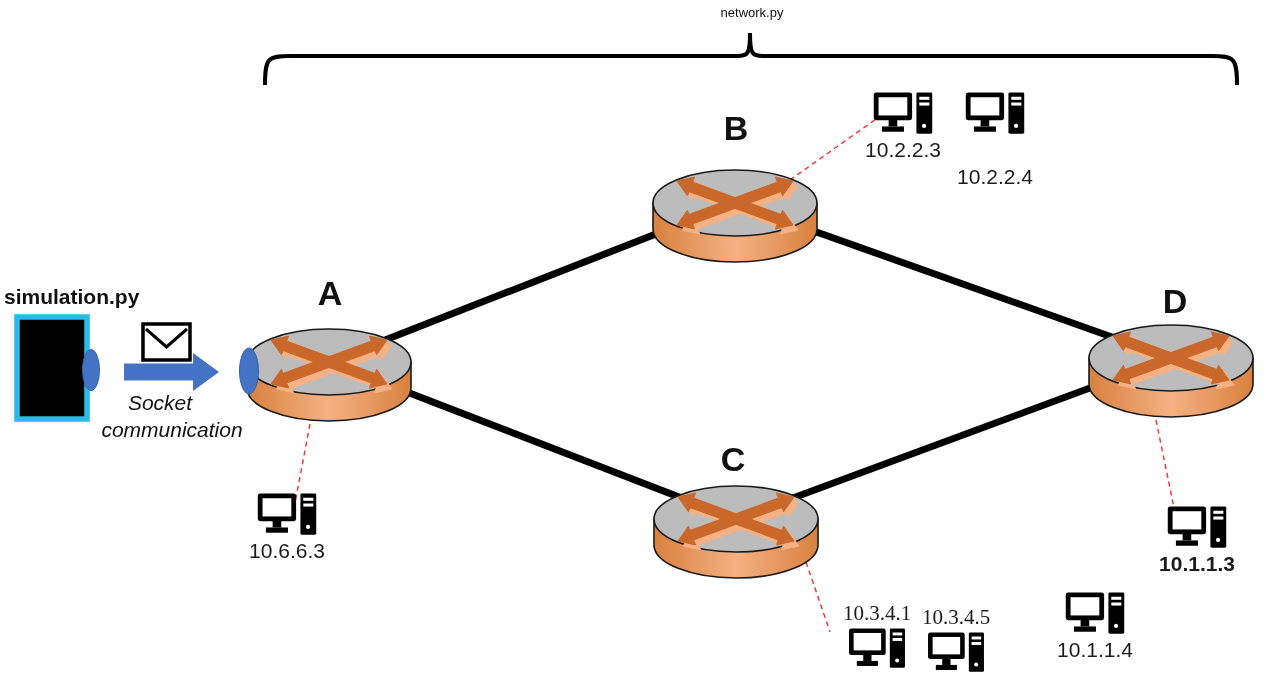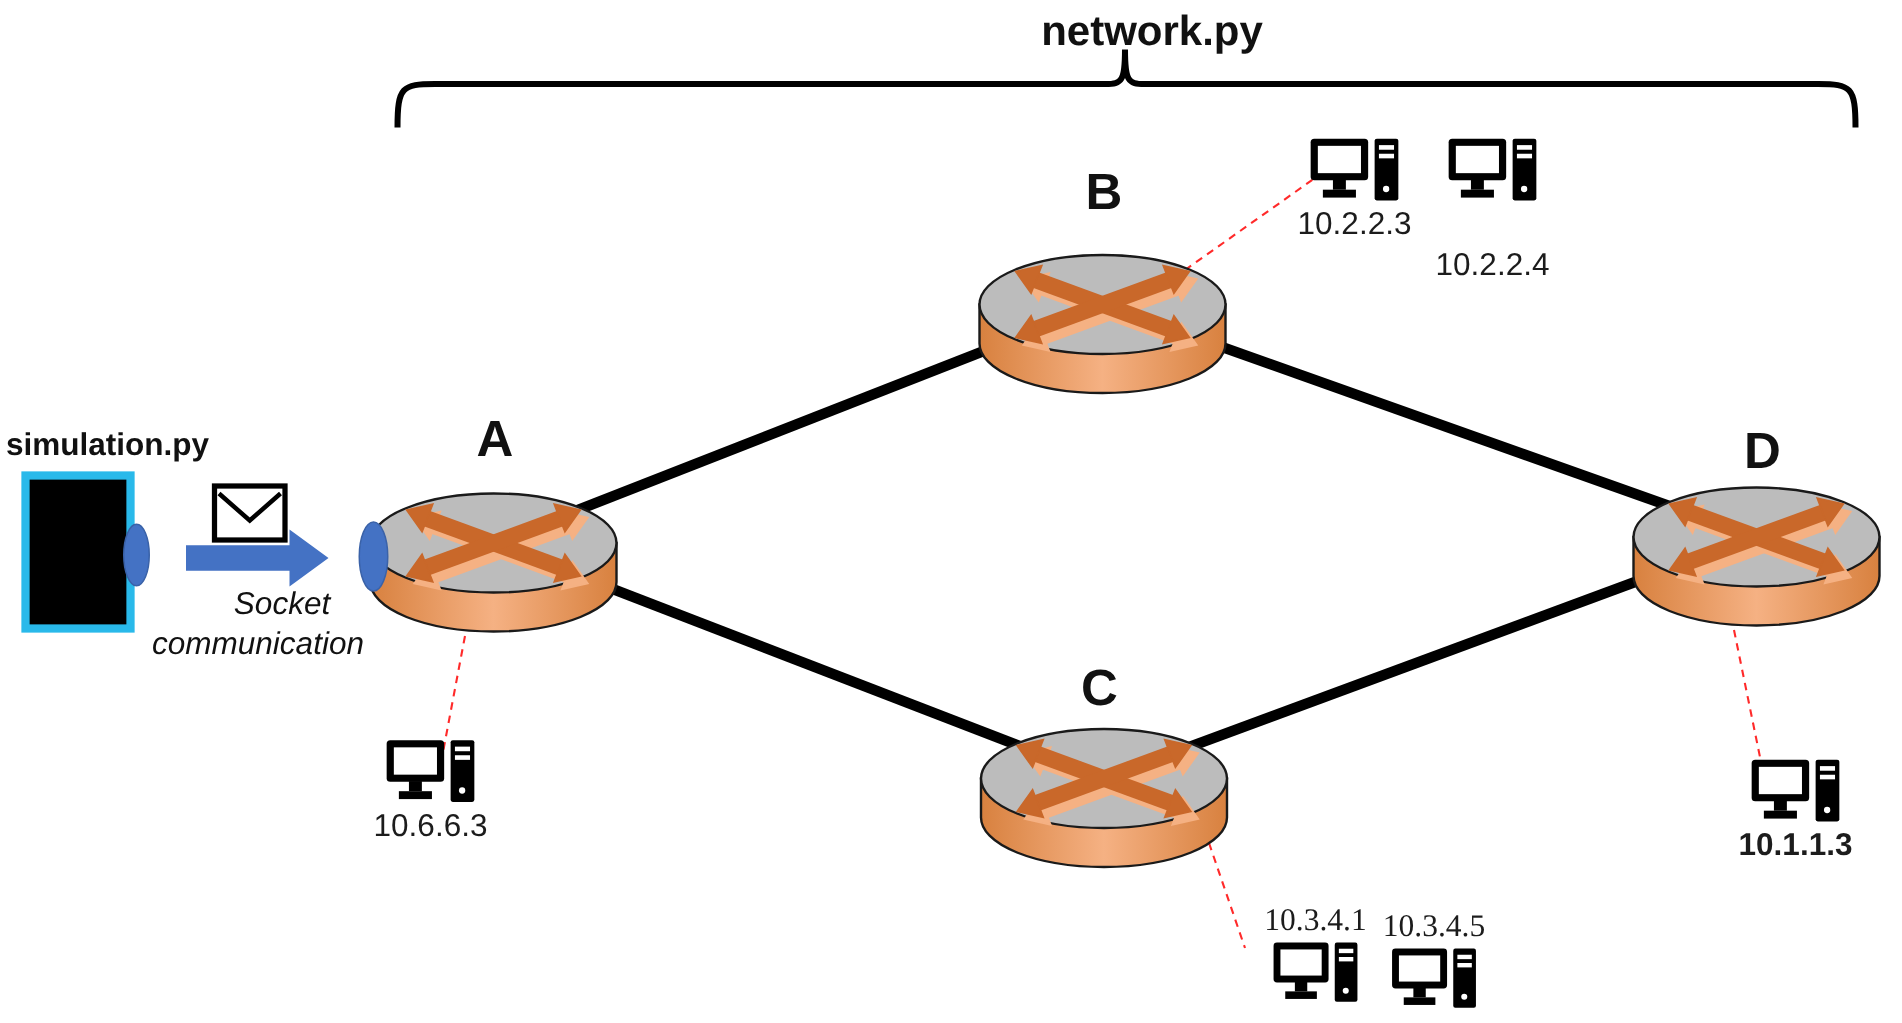--- a/index.html
+++ b/index.html
@@ -9,28 +9,28 @@
     height: 682px;
     background: #ffffff;
     font-family: "Liberation Sans", sans-serif;
     color: #111111;
     overflow: hidden;
   }
   .bg-svg { position: absolute; left: 0; top: 0; }
   .lbl { position: absolute; white-space: nowrap; }
   .title {
     left: 752px; top: 5px; transform: translateX(-50%);
-    font-size: 28px; font-weight: bold; margin-left: 16px;
+    font-size: 13px; font-weight: normal;
   }
   .sim-label {
     left: 4px; top: 285px;
     font-size: 21px; font-weight: bold;
   }
   .caption { font-style: italic; font-size: 21px; transform: translateX(-50%); }
-  .caption.l1 { left: 188px; top: 391px; text-align: right; }
+  .caption.l1 { left: 160px; top: 391px; text-align: right; }
   .caption.l2 { left: 172px; top: 418px; }
   .router-label {
     font-size: 34px; font-weight: bold; transform: translateX(-50%);
   }
   .rl-a { left: 330px; top: 274px; }
   .rl-b { left: 736px; top: 109px; }
   .rl-c { left: 733px; top: 440px; }
   .rl-d { left: 1175px; top: 282px; }
   .host {
     position: absolute;
@@ -173,14 +173,20 @@
         <use href="#comp"></use>
       </svg>
     <div class="ip">10.3.4.5</div>
   </div>
   <div class="host h6">
     <svg width="62" height="46">
         <use href="#comp"></use>
       </svg>
     <div class="ip">10.1.1.3</div>
   </div>
+  <div class="host h7">
+    <svg width="62" height="46">
+        <use href="#comp"></use>
+      </svg>
+    <div class="ip">10.1.1.4</div>
+  </div>
 
 </div>
 
 </body></html>

